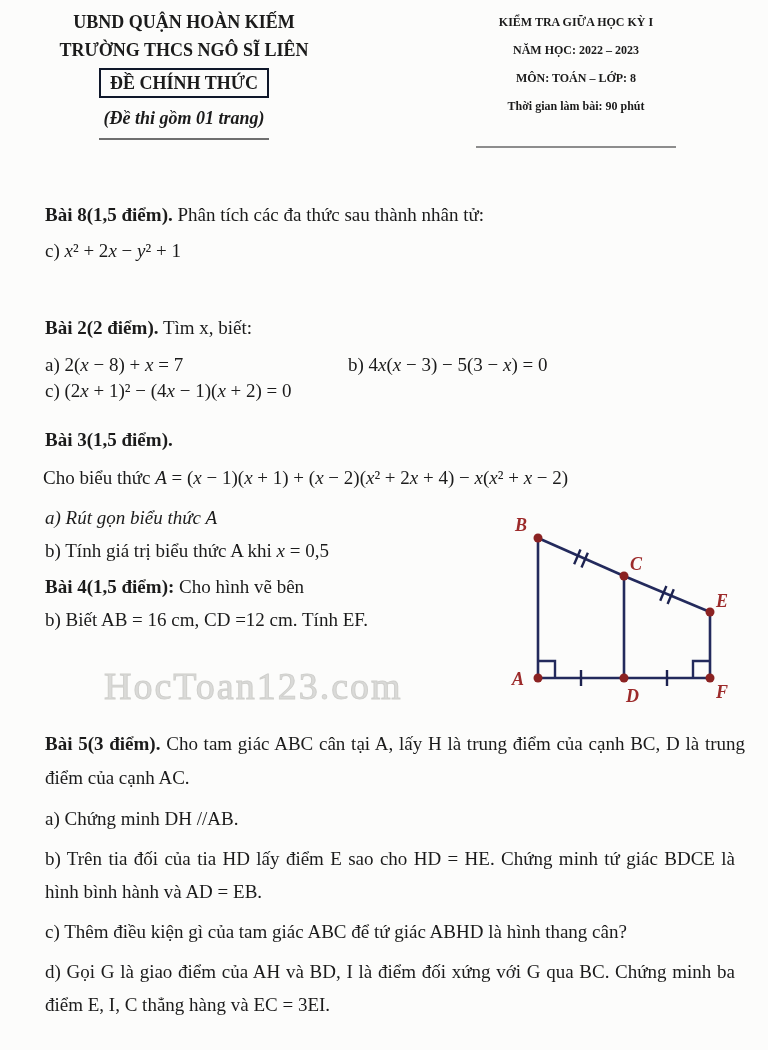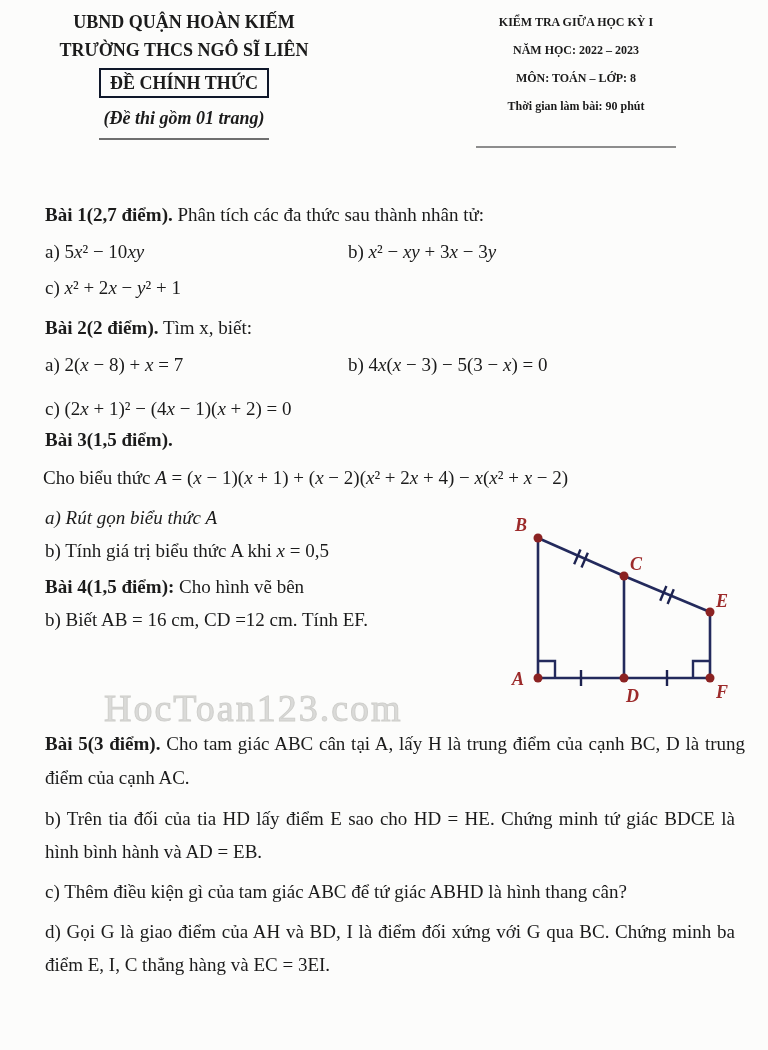--- a/index.html
+++ b/index.html
@@ -44,21 +44,21 @@
   .p5-wrap .item{margin-top:7px;line-height:33px;}
   .p5-wrap .intro{line-height:34px;}
   
   .figure{position:absolute;left:500px;top:510px;width:252px;height:200px;}
   .fig-label{
     font-family:"Liberation Serif","DejaVu Serif",serif;
     font-weight:bold;font-style:italic;font-size:18px;
   }
   
   .watermark{
-    position:absolute;left:104px;top:686px;
+    position:absolute;left:104px;top:664px;
     font-size:38px;letter-spacing:2px;
     color:rgba(190,190,188,0.55);
     -webkit-text-stroke:1px #cfcfcc;
     font-family:"Liberation Serif","DejaVu Serif",serif;
   }
 </style>
 </head>
 <body>
 
 <div class="page">
@@ -72,40 +72,35 @@
 
   <div class="hdr-right">
     <div>KIỂM TRA GIỮA HỌC KỲ I</div>
     <div>NĂM HỌC: 2022 – 2023</div>
     <div>MÔN: TOÁN – LỚP: 8</div>
     <div>Thời gian làm bài: 90 phút</div>
     <div class="sig-line"></div>
   </div>
 
   <div class="prob" style="top:202px;">
-    <p><span class="bold">Bài 1(2,7 điểm).</span> <span>Phân tích các đa thức sau thành nhân tử:</span></p>
-    <p class="indent mathline" style="margin-top:11px;">
-      <span>a)</span>
-      <span>5<i>x</i>² − 10<i>xy</i></span>
-      <span class="col-b"><span>b)</span> <span><i>x</i>² − <i>xy</i> + 3<i>x</i> − 3<i>y</i></span></span>
-    </p>
+    <p><span class="bold">Bài 8(1,5 điểm).</span> <span>Phân tích các đa thức sau thành nhân tử:</span></p>
     <p class="indent mathline" style="margin-top:10px;">
       <span>c)</span>
       <span><i>x</i>² + 2<i>x</i> − <i>y</i>² + 1</span>
     </p>
   </div>
 
   <div class="prob" style="top:315px;">
     <p><span class="bold">Bài 2(2 điểm).</span> <span>Tìm x, biết:</span></p>
     <p class="indent mathline" style="margin-top:11px;">
       <span>a)</span>
       <span>2(<i>x</i> − 8) + <i>x</i> = 7</span>
       <span class="col-b"><span>b)</span> <span>4<i>x</i>(<i>x</i> − 3) − 5(3 − <i>x</i>) = 0</span></span>
     </p>
-    <p class="indent mathline" style="margin-top:18px;">
+    <p class="indent mathline" style="margin-top:0;">
       <span>c)</span>
       <span>(2<i>x</i> + 1)² − (4<i>x</i> − 1)(<i>x</i> + 2) = 0</span>
     </p>
   </div>
 
   <div class="prob" style="top:427px;">
     <p class="bold">Bài 3(1,5 điểm).</p>
     <p class="mathline" style="margin-top:12px;margin-left:-2px;">
       <span>Cho biểu thức </span><span><i>A</i> = (<i>x</i> − 1)(<i>x</i> + 1) + (<i>x</i> − 2)(<i>x</i>² + 2<i>x</i> + 4) − <i>x</i>(<i>x</i>² + <i>x</i> − 2)</span>
     </p>
@@ -170,20 +165,24 @@
         <text x="216" y="188">F</text>
       </g>
     </svg>
   </div>
 
   <div class="watermark">HocToan123.com</div>
 
   <div class="prob p5-wrap" style="top:727px;">
     <p class="intro"><span class="bold">Bài 5(3 điểm).</span> <span>Cho tam giác ABC cân tại A, lấy H là trung điểm của cạnh BC, D là trung điểm của cạnh AC.</span></p>
     <p class="indent item" style="margin-right:10px;">
+      <span>a)</span>
+      <span>Chứng minh DH //AB.</span>
+    </p>
+    <p class="indent item" style="margin-right:10px;">
       <span>b)</span>
       <span>Trên tia đối của tia HD lấy điểm E sao cho HD = HE. Chứng minh tứ giác BDCE là hình bình hành và AD = EB.</span>
     </p>
     <p class="indent item" style="margin-right:10px;">
       <span>c)</span>
       <span>Thêm điều kiện gì của tam giác ABC để tứ giác ABHD là hình thang cân?</span>
     </p>
     <p class="indent item" style="margin-right:10px;">
       <span>d)</span>
       <span>Gọi G là giao điểm của AH và BD, I là điểm đối xứng với G qua BC. Chứng minh ba điểm E, I, C thẳng hàng và EC = 3EI.</span>

